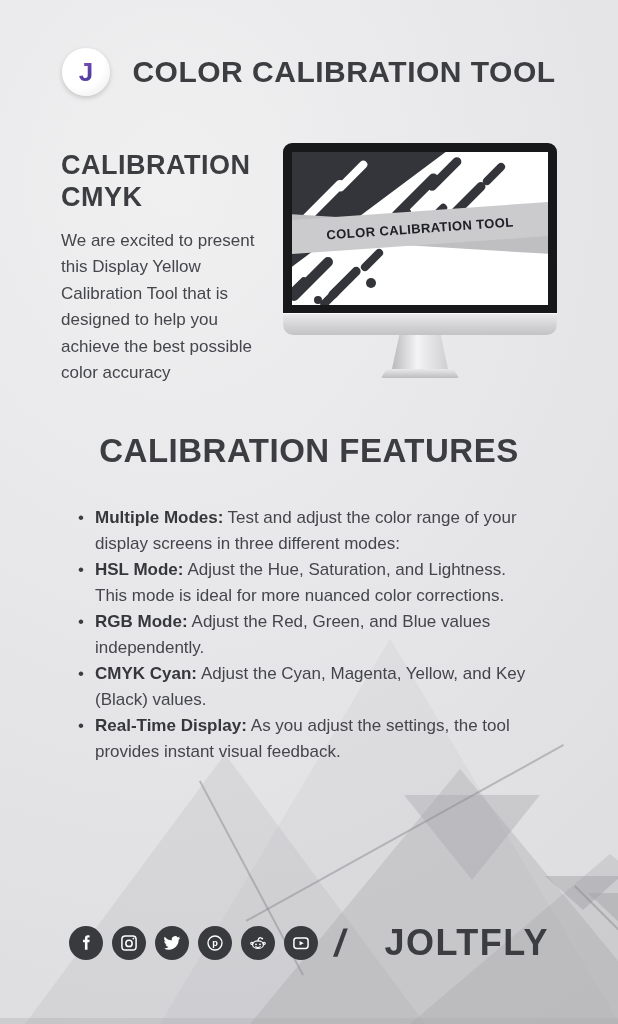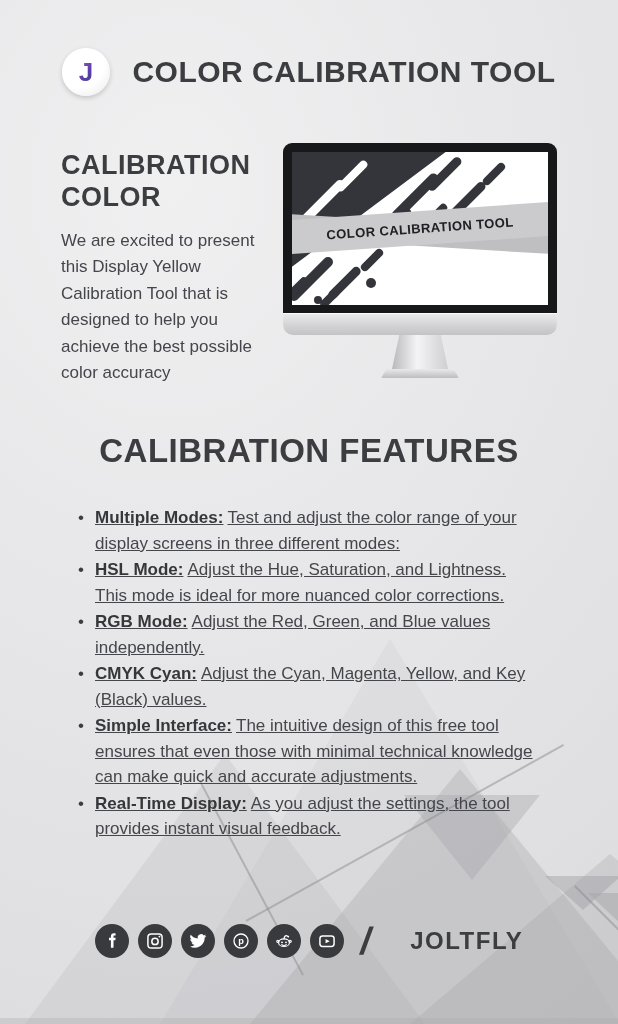--- a/index.html
+++ b/index.html
@@ -56,30 +56,30 @@
   .band1{position:absolute;left:-12px;right:-12px;top:59px;height:34px;background:#cbcbce;transform:rotate(-4deg);
          display:flex;align-items:center;justify-content:center;}
   .band1 span{font-weight:bold;font-size:13px;letter-spacing:.4px;color:#202126;}
   .chin{width:274px;height:22px;background:linear-gradient(180deg,#ececee 0%,#d4d4d6 55%,#c3c3c6 100%);border-radius:0 0 10px 10px;box-shadow:inset 0 1px 1px rgba(255,255,255,.8);}
   .neck{width:56px;height:34px;margin:0 auto;background:linear-gradient(90deg,#b9b9bc 0%,#f4f4f5 45%,#cfcfd2 100%);clip-path:polygon(13% 0,87% 0,100% 100%,0 100%);}
   .base{width:78px;height:9px;margin:0 auto;background:linear-gradient(180deg,#e9e9eb 0%,#bdbdc0 100%);clip-path:polygon(7% 0,93% 0,100% 100%,0 100%);border-radius:2px;}
 
   
   .features-heading{position:absolute;left:0;top:432px;width:100%;text-align:center;font-weight:bold;font-size:33px;letter-spacing:.5px;color:#3c3d41;}
   .features-list{position:absolute;left:78px;top:505px;width:464px;margin:0;padding:0;list-style:none;}
-  .features-list li{position:relative;padding-left:17px;font-size:17px;line-height:1.5;color:#45464b;margin-bottom:1px;text-decoration:underline;}
+  .features-list li{position:relative;padding-left:17px;font-size:17px;line-height:1.5;color:#45464b;margin-bottom:1px;}
   .features-list li::before{content:"\2022";position:absolute;left:0;top:0;color:#3c3d41;font-size:17px;}
   .feat-label{font-weight:bold;color:#36373b;margin-right:4px;}
 
   
   .footer{position:absolute;left:0;top:922px;width:100%;display:flex;align-items:center;justify-content:center;gap:9px;}
   .sicon{width:34px;height:34px;border-radius:50%;background:#393a3e;display:flex;align-items:center;justify-content:center;flex:0 0 34px;cursor:pointer;}
   .sicon svg{display:block;}
   .slash{font-weight:bold;font-size:38px;color:#3c3d41;margin:0 4px 0 8px;transform:skewX(-10deg);line-height:1;}
-  .brand{font-weight:bold;font-size:24px;letter-spacing:1.5px;color:#3c3d41;margin-left:26px;}
+  .brand{font-weight:bold;font-size:36px;letter-spacing:1.5px;color:#3c3d41;margin-left:26px;}
 </style>
 </head>
 <body>
 
 <div id="page">
 
   <div class="tri tri-up2"></div>
   <div class="tri tri-up1"></div>
   <div class="tri tri-up3"></div>
   <div class="tri tri-up4"></div>
@@ -94,21 +94,21 @@
   <div class="header">
     <div class="logo">
       <span class="logo-letter">J</span>
     </div>
     <div class="page-title">COLOR CALIBRATION TOOL</div>
   </div>
 
   <div class="intro-left">
     <div class="intro-heading">
       <div>CALIBRATION</div>
-      <div>COLOR</div>
+      <div>CMYK</div>
     </div>
     <div class="intro-para">We are excited to present this Display Yellow Calibration Tool that is designed to help you achieve the best possible color accuracy</div>
   </div>
 
   <div class="monitor">
     <div class="bezel">
       <div class="screen">
         <div class="dark-corner"></div>
 
         <div class="dash white" style="left:24px;top:20px;width:9px;height:64px;"></div>
@@ -151,23 +151,20 @@
     <li>
       <span class="feat-label">HSL Mode:</span><span>Adjust the Hue, Saturation, and Lightness. This mode is ideal for more nuanced color corrections.</span>
     </li>
     <li>
       <span class="feat-label">RGB Mode:</span><span>Adjust the Red, Green, and Blue values independently.</span>
     </li>
     <li>
       <span class="feat-label">CMYK Cyan:</span><span>Adjust the Cyan, Magenta, Yellow, and Key (Black) values.</span>
     </li>
     <li>
-      <span class="feat-label">Simple Interface:</span><span>The intuitive design of this free tool ensures that even those with minimal technical knowledge can make quick and accurate adjustments.</span>
-    </li>
-    <li>
       <span class="feat-label">Real-Time Display:</span><span>As you adjust the settings, the tool provides instant visual feedback.</span>
     </li>
   </ul>
 
   <div class="footer">
     <span class="sicon">
       <svg width="20" height="20" viewBox="0 0 24 24">
           <path fill="#fff" d="M13.8 8.2h2.6l-.4 3h-2.2v8.8h-3.1v-8.8H8.4v-3h2.3V6.4c0-2.3 1.2-3.6 3.7-3.6.8 0 1.6.1 1.9.2v2.5h-1.4c-1 0-1.1.5-1.1 1.2v1.5z"></path>
         </svg>
     </span>

